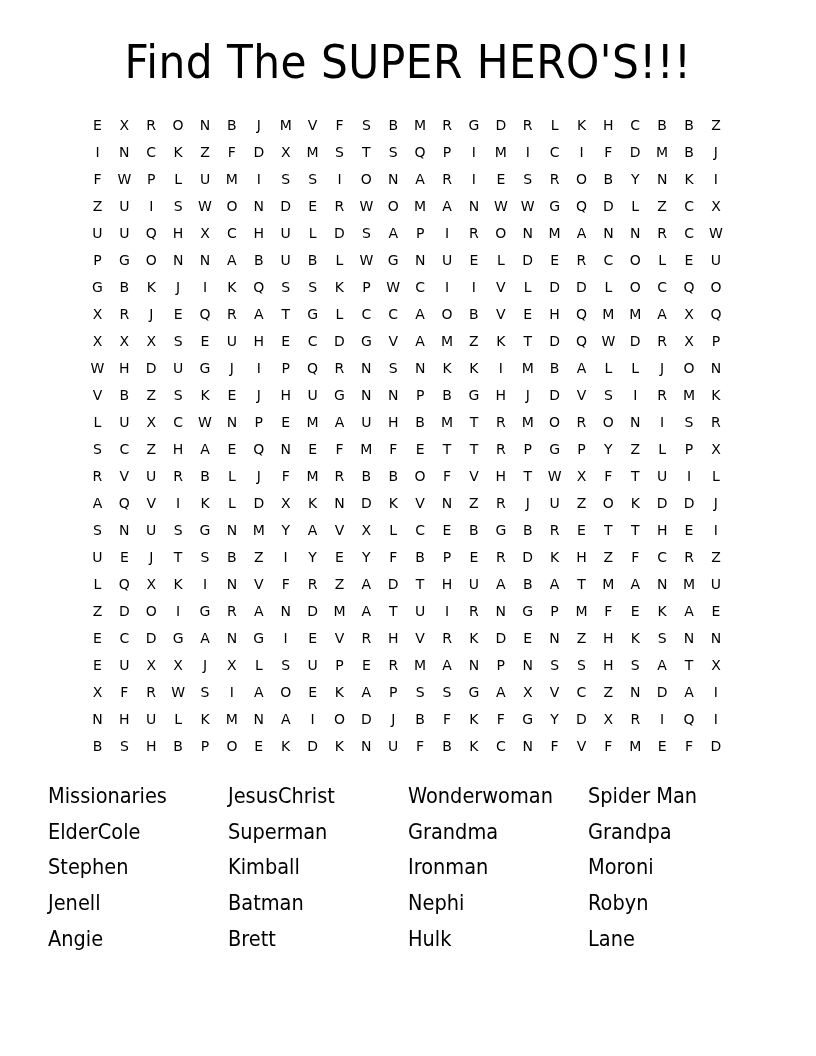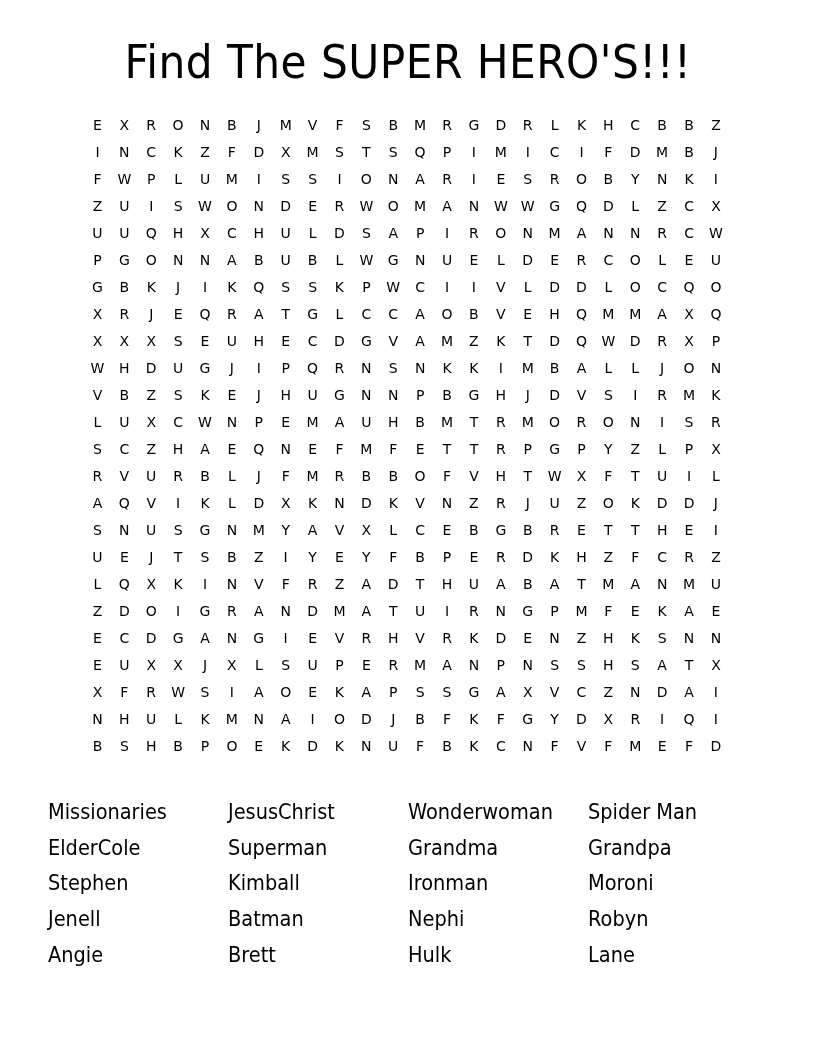--- a/index.html
+++ b/index.html
@@ -16,21 +16,21 @@
     .grid {
       position: absolute; left: 84px; top: 114px;
       display: grid; grid-template-columns: repeat(24, 26.9px);
       grid-auto-rows: 27.0px;
     }
     .cell {
       text-align: center; font-size: 14px; line-height: 22px;
       font-family: "DejaVu Sans", sans-serif;
     }
     .words {
-      position: absolute; left: 48px; top: 796px;
+      position: absolute; left: 48px; top: 780px;
       display: grid; grid-template-columns: 180px 180px 180px 180px;
       grid-auto-rows: 35.7px;
     }
     .word {
       font-size: 22px; line-height: 32px;
       font-family: "DejaVu Sans", sans-serif;
       transform: scaleX(0.88); transform-origin: left center;
       white-space: nowrap;
     }
   </style>

